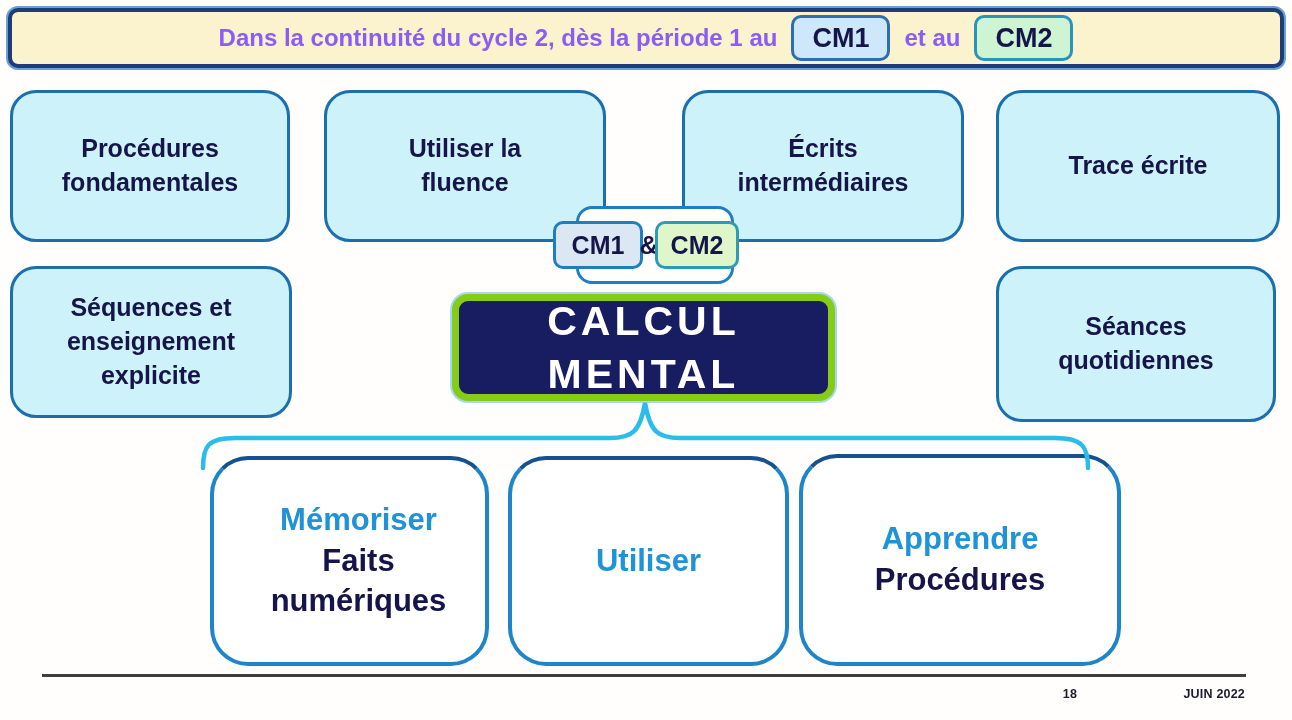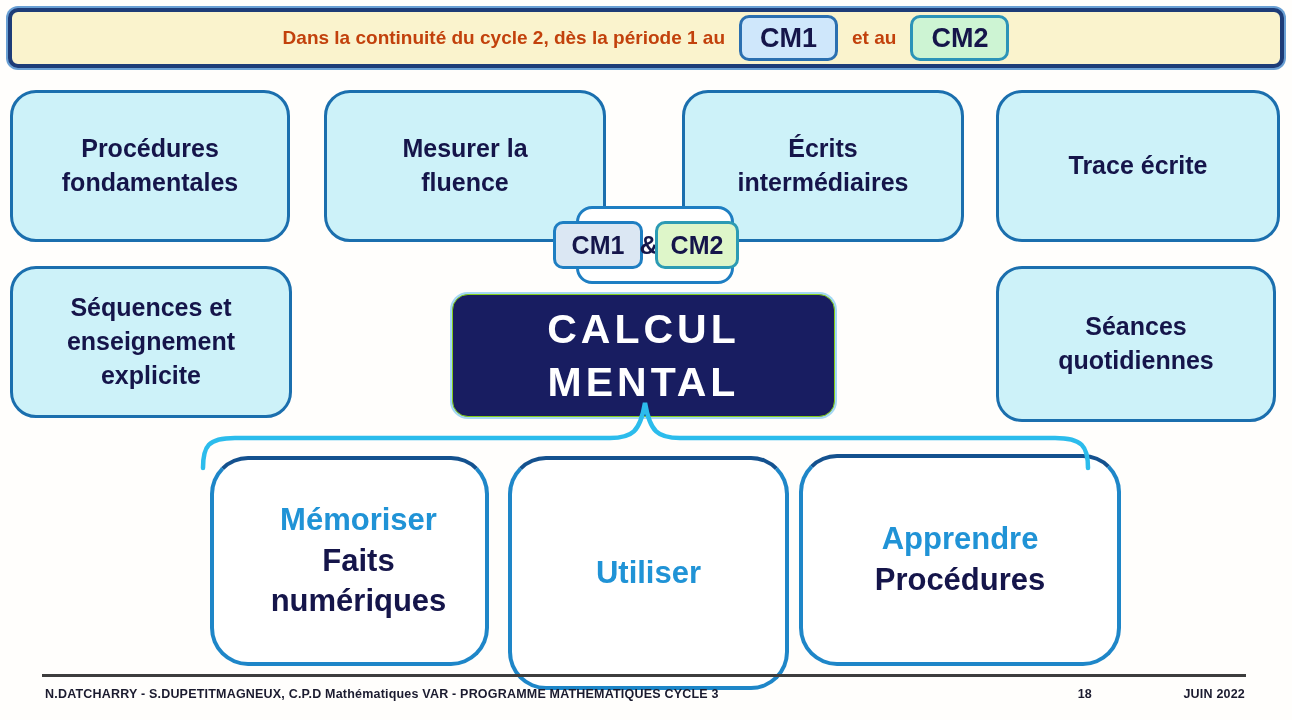--- a/index.html
+++ b/index.html
@@ -7,21 +7,21 @@
     position:relative;width:1292px;height:720px;background:#fffefc;
     font-family:"Liberation Sans",sans-serif;overflow:hidden;
   }
   
   .banner{
     position:absolute;left:8px;top:8px;width:1276px;height:60px;
     background:#faf3cd;border:4px solid #1d3c78;border-radius:10px;
     box-shadow:0 0 0 2px #6aa0d4;box-sizing:border-box;
     display:flex;align-items:center;justify-content:center;gap:14px;
   }
-  .banner-text{color:#c2410c;font-size:19px;font-weight:bold;white-space:nowrap;}
+  .banner-text{color:#8b5cf6;font-size:24px;font-weight:bold;white-space:nowrap;}
   .chip{
     display:flex;align-items:center;justify-content:center;height:46px;
     padding:0 18px;border-radius:10px;font-size:27px;font-weight:bold;
     color:#15154a;box-sizing:border-box;
   }
   .chip-cm1{background:#cfe7fb;border:3px solid #2b6fb0;}
   .chip-cm2{background:#cdf4d3;border:3px solid #2b93b8;}
   
   .cyan-box{
     position:absolute;background:#cdf2f9;border:3px solid #1b6fae;border-radius:26px;
@@ -47,62 +47,62 @@
   }
   .tab-cm1{left:553px;top:221px;width:90px;height:48px;background:#dbe7f3;border:3px solid #1e7ec2;}
   .tab-cm2{left:655px;top:221px;width:84px;height:48px;background:#def6c9;border:3px solid #2c9bb4;}
   .tab-amp{
     position:absolute;left:640px;top:221px;width:18px;height:48px;z-index:2;
     display:flex;align-items:center;justify-content:center;
     font-size:26px;font-weight:bold;color:#15154a;
   }
   
   .title-box{
-    position:absolute;left:452px;top:294px;width:383px;height:123px;
-    background:#181d61;border:1px solid #84cc16;border-radius:16px;
+    position:absolute;left:452px;top:294px;width:383px;height:107px;
+    background:#181d61;border:7px solid #84cc16;border-radius:16px;
     box-shadow:0 0 0 2px #a5d8f3;box-sizing:border-box;z-index:2;
     display:flex;align-items:center;justify-content:center;text-align:center;
     color:#ffffff;font-size:41px;font-weight:bold;letter-spacing:4px;line-height:1.28;
     white-space:pre-line;
   }
   
   .brace-svg{position:absolute;left:190px;top:398px;z-index:3;pointer-events:none;}
   
   .pillar{
     position:absolute;background:#ffffff;border:4px solid #1e86c8;border-top-color:#14518e;
     border-radius:38px;box-sizing:border-box;display:flex;flex-direction:column;
     align-items:center;justify-content:center;text-align:center;line-height:1.32;
   }
   .pillar-action{color:#2093d6;font-size:31px;font-weight:bold;white-space:pre-line;}
   .pillar-topic{color:#15154a;font-size:31px;font-weight:bold;white-space:pre-line;}
   .pos-p1{left:210px;top:456px;width:279px;height:210px;padding-left:18px;}
-  .pos-p2{left:508px;top:456px;width:281px;height:234px;}
+  .pos-p2{left:508px;top:456px;width:281px;height:210px;}
   .pos-p3{left:799px;top:454px;width:322px;height:212px;}
   
   .footer-rule{position:absolute;left:42px;top:674px;width:1204px;height:3px;background:#3d3d3d;}
   .footer-text{position:absolute;top:687px;font-size:12.5px;font-weight:bold;color:#1b1b2f;letter-spacing:0.2px;}
   .footer-credits{left:45px;}
-  .footer-page{left:1048px;width:44px;text-align:right;}
+  .footer-page{left:1048px;width:44px;text-align:center;}
   .footer-date{right:47px;}
 </style>
 </head>
 <body>
 
 <div class="slide">
 
   <div class="banner">
     <span class="banner-text">Dans la continuité du cycle 2, dès la période 1 au</span>
     <span class="chip chip-cm1">CM1</span>
     <span class="banner-text">et au</span>
     <span class="chip chip-cm2">CM2</span>
   </div>
 
   <div class="cyan-box pos-b1">Procédures
 fondamentales</div>
-  <div class="cyan-box pos-b2">Mesurer la
+  <div class="cyan-box pos-b2">Utiliser la
 fluence</div>
   <div class="cyan-box pos-b4">Trace écrite</div>
   <div class="cyan-box pos-b3">Écrits
 intermédiaires</div>
   <div class="cyan-box pos-b6">Séances
 quotidiennes</div>
   <div class="cyan-box pos-b5">Séquences et
 enseignement
 explicite</div>
 
@@ -125,17 +125,16 @@
   </div>
   <div class="pillar pos-p2">
     <span class="pillar-action">Utiliser</span>
   </div>
   <div class="pillar pos-p3">
     <span class="pillar-action">Apprendre</span>
     <span class="pillar-topic">Procédures</span>
   </div>
 
   <div class="footer-rule"></div>
-  <div class="footer-text footer-credits">N.DATCHARRY - S.DUPETITMAGNEUX, C.P.D Mathématiques VAR - PROGRAMME MATHEMATIQUES CYCLE 3</div>
   <div class="footer-text footer-page">18</div>
   <div class="footer-text footer-date">JUIN 2022</div>
 
 </div>
 
 </body></html>

